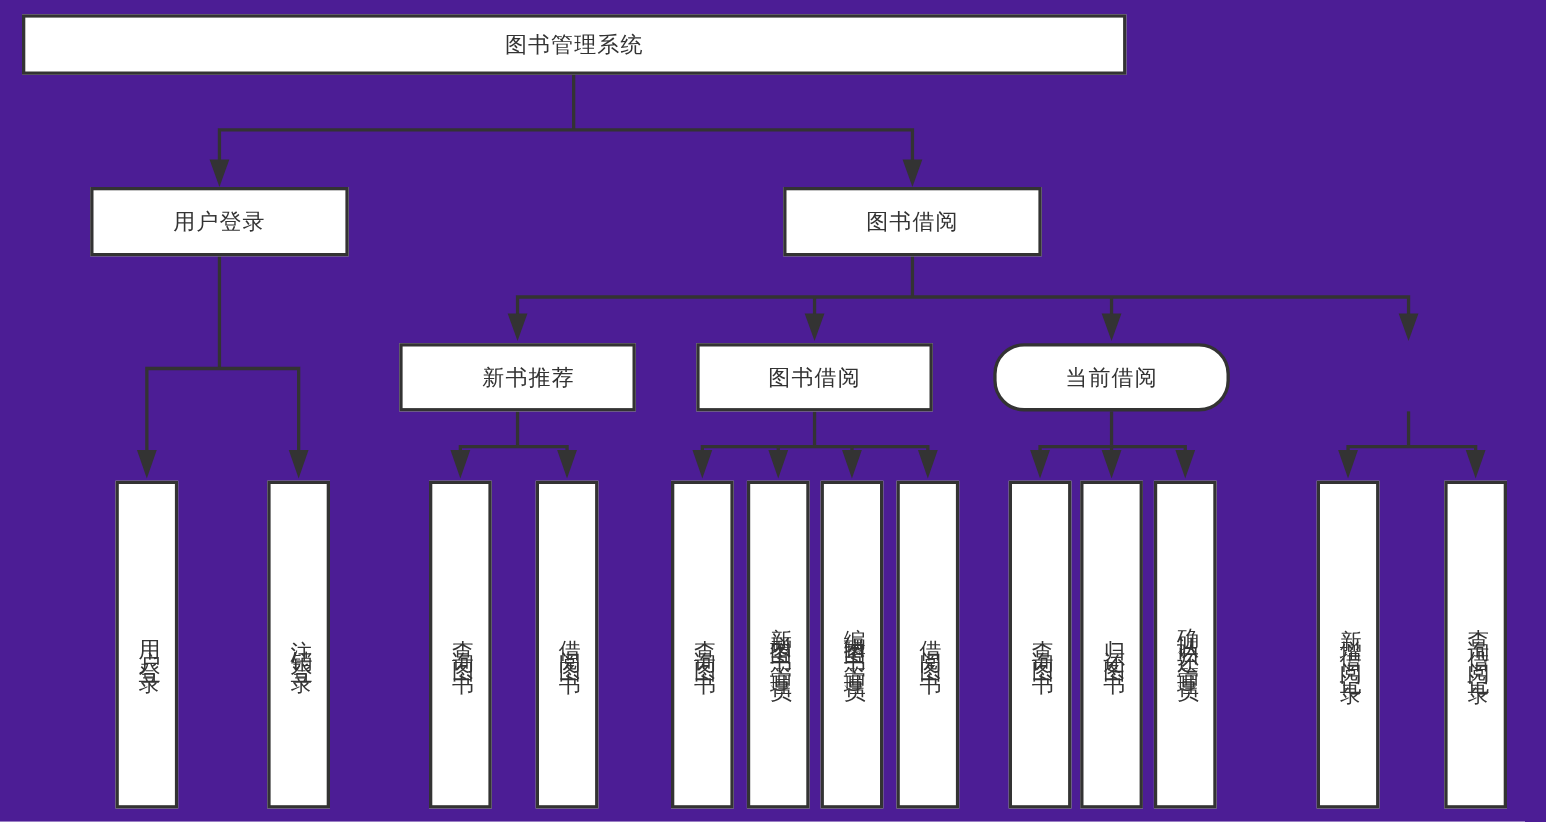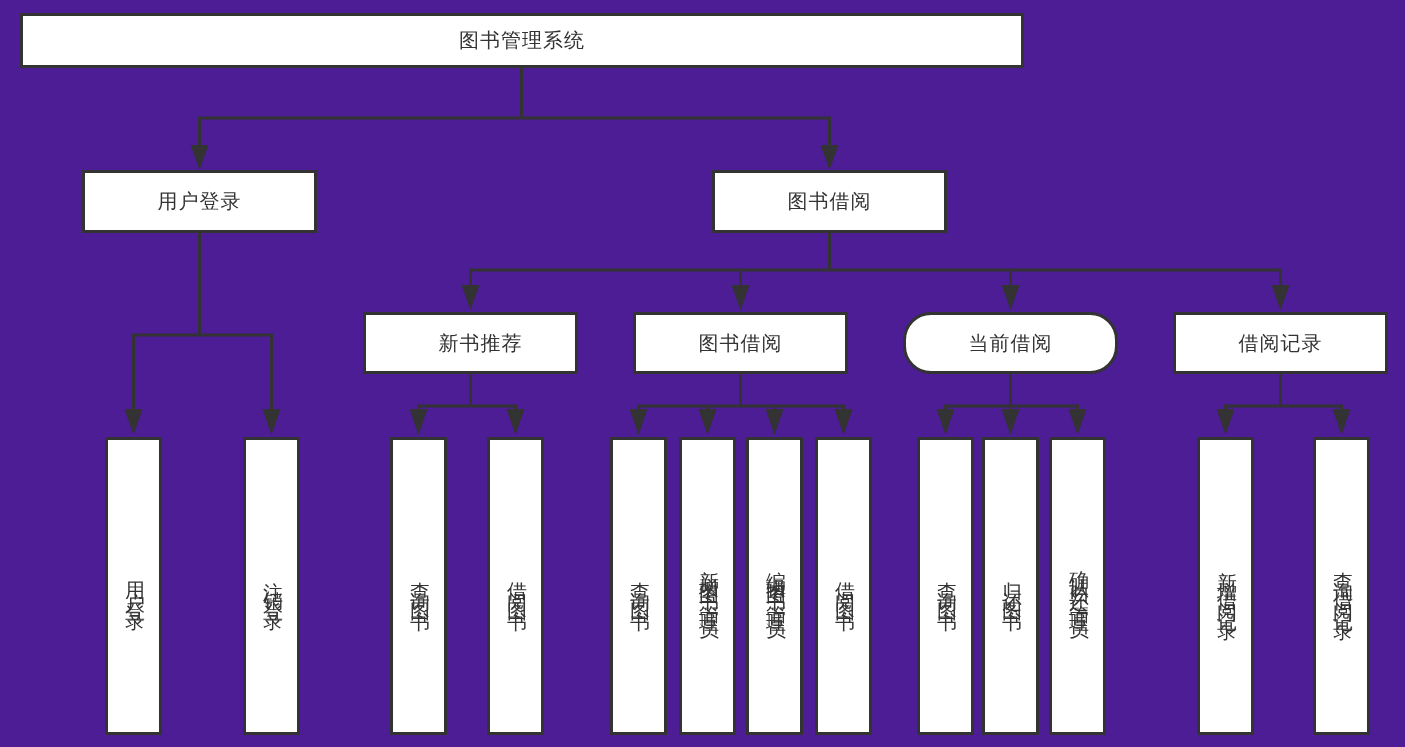--- a/index.html
+++ b/index.html
@@ -122,21 +122,20 @@
   </svg>
 
   <div class="node" style="left:20px;top:13px;width:1004px;height:55px;">图书管理系统</div>
 
   <div class="node" style="left:82px;top:170px;width:235px;height:63px;">用户登录</div>
   <div class="node" style="left:712px;top:170px;width:235px;height:63px;">图书借阅</div>
 
   <div class="node" style="left:363px;top:312px;width:215px;height:62px;padding-left:20px;">新书推荐</div>
   <div class="node" style="left:633px;top:312px;width:215px;height:62px;">图书借阅</div>
   <div class="node" style="left:903px;top:312px;width:215px;height:62px;border-radius:28px;">当前借阅</div>
-  <div class="node" style="left:1173px;top:312px;width:215px;height:62px;">借阅记录</div>
 
   <div class="node vnode" style="left:105px;top:437px;width:57px;height:298px;">
     <span>用户登录</span>
   </div>
   <div class="node vnode" style="left:243px;top:437px;width:57px;height:298px;">
     <span>注销登录</span>
   </div>
 
   <div class="node vnode" style="left:390px;top:437px;width:57px;height:298px;">
     <span>查询图书</span>

